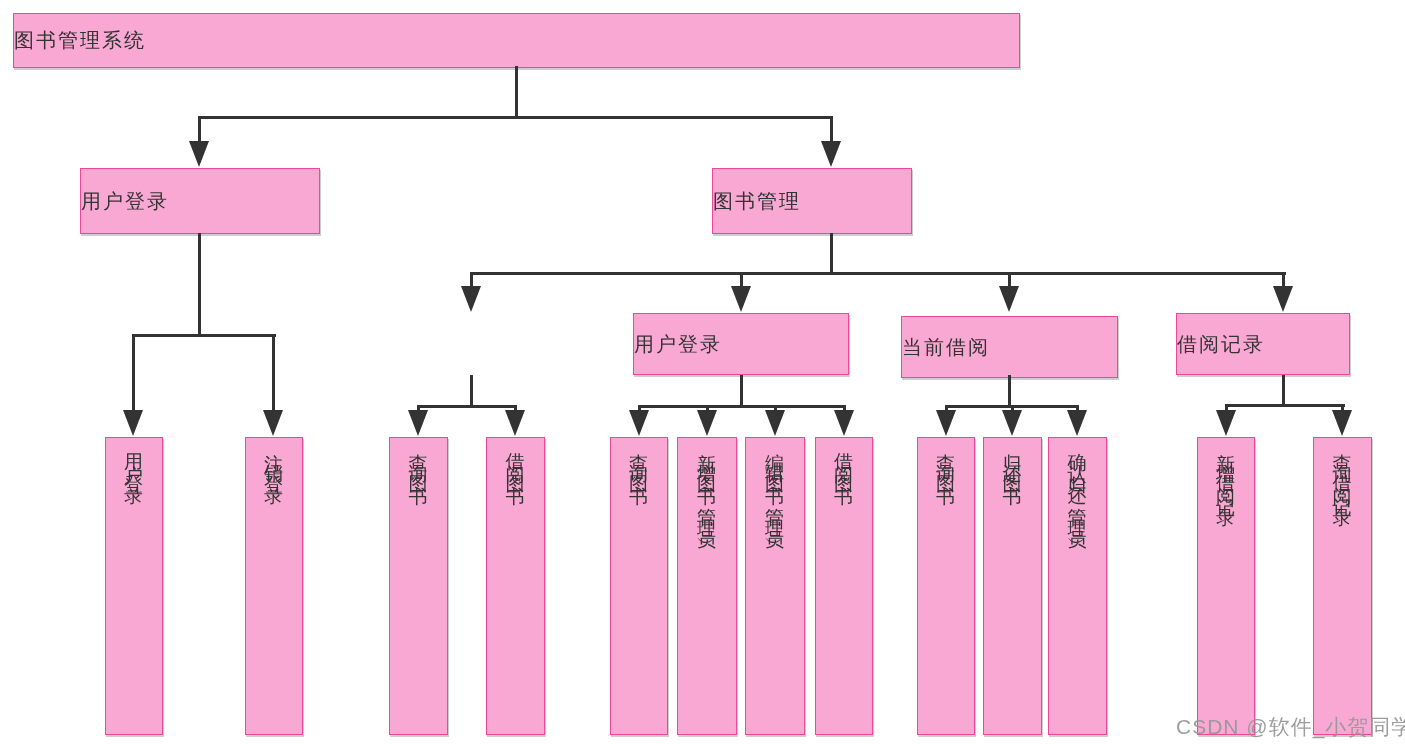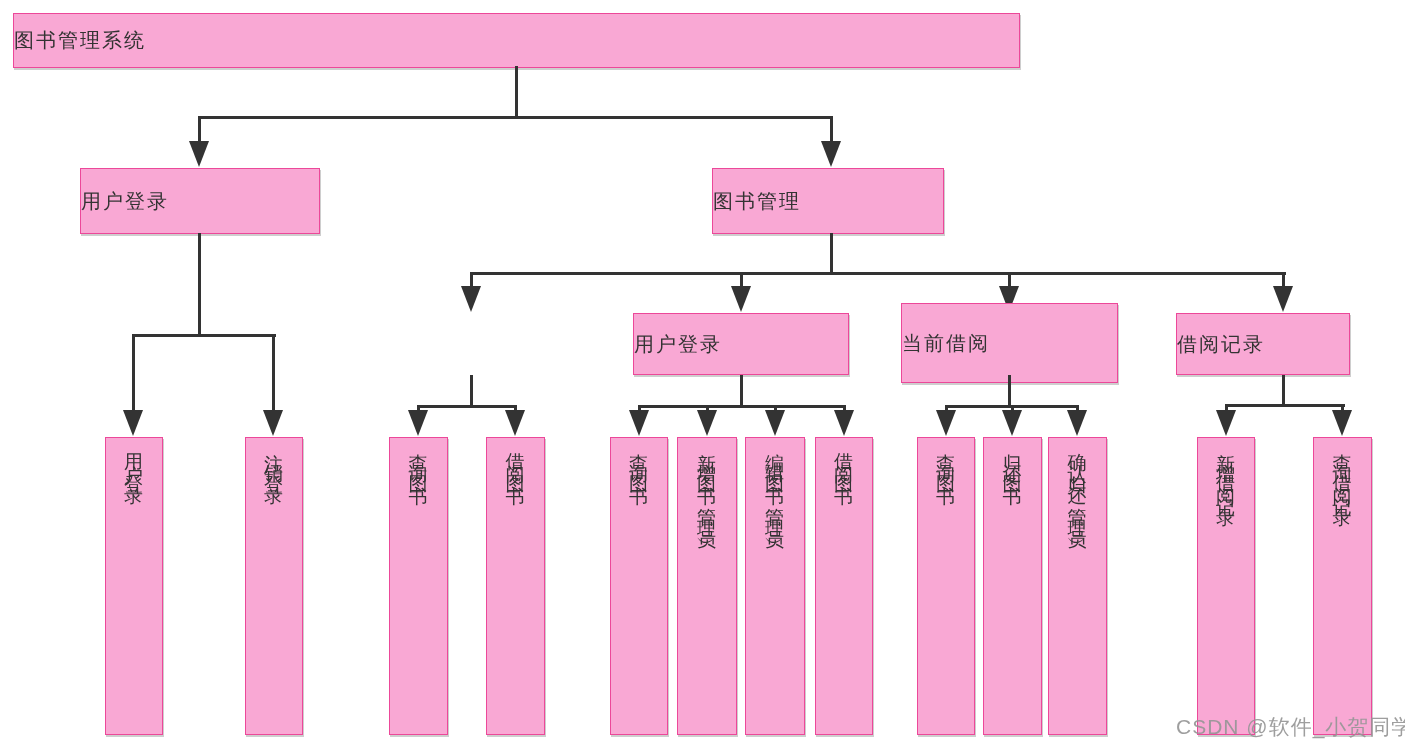--- a/index.html
+++ b/index.html
@@ -60,21 +60,21 @@
     <div class="line" style="left:198px;top:116px;width:635px;height:3px;"></div>
     <div class="line" style="left:198px;top:116px;width:3px;height:28px;"></div>
     <div class="ah" style="left:189px;top:141px;"></div>
     <div class="line" style="left:830px;top:116px;width:3px;height:28px;"></div>
     <div class="ah" style="left:821px;top:141px;"></div>
   </div>
 
   <div class="box hbox" style="left:80px;top:168px;width:240px;height:66px;">
     <span>用户登录</span>
   </div>
-  <div class="box hbox" style="left:712px;top:168px;width:232px;height:66px;">
+  <div class="box hbox" style="left:712px;top:168px;width:200px;height:66px;">
     <span>图书管理</span>
   </div>
 
   <div>
     <div class="line" style="left:198px;top:233px;width:3px;height:104px;"></div>
     <div class="line" style="left:132px;top:334px;width:144px;height:3px;"></div>
     <div class="line" style="left:132px;top:334px;width:3px;height:78px;"></div>
     <div class="ah" style="left:123px;top:410px;"></div>
     <div class="line" style="left:272px;top:334px;width:3px;height:78px;"></div>
     <div class="ah" style="left:263px;top:410px;"></div>
@@ -89,21 +89,21 @@
     <div class="ah" style="left:731px;top:286px;"></div>
     <div class="line" style="left:1008px;top:272px;width:3px;height:18px;"></div>
     <div class="ah" style="left:999px;top:286px;"></div>
     <div class="line" style="left:1282px;top:272px;width:3px;height:18px;"></div>
     <div class="ah" style="left:1273px;top:286px;"></div>
   </div>
 
   <div class="box hbox" style="left:633px;top:313px;width:216px;height:62px;">
     <span>用户登录</span>
   </div>
-  <div class="box hbox" style="left:901px;top:303px;width:217px;height:80px;">
+  <div class="box hbox" style="left:901px;top:316px;width:217px;height:62px;">
     <span>当前借阅</span>
   </div>
   <div class="box hbox" style="left:1176px;top:313px;width:174px;height:62px;">
     <span>借阅记录</span>
   </div>
 
   <div>
     <div class="line" style="left:470px;top:375px;width:3px;height:33px;"></div>
     <div class="line" style="left:417px;top:405px;width:100px;height:3px;"></div>
     <div class="line" style="left:417px;top:405px;width:3px;height:9px;"></div>

